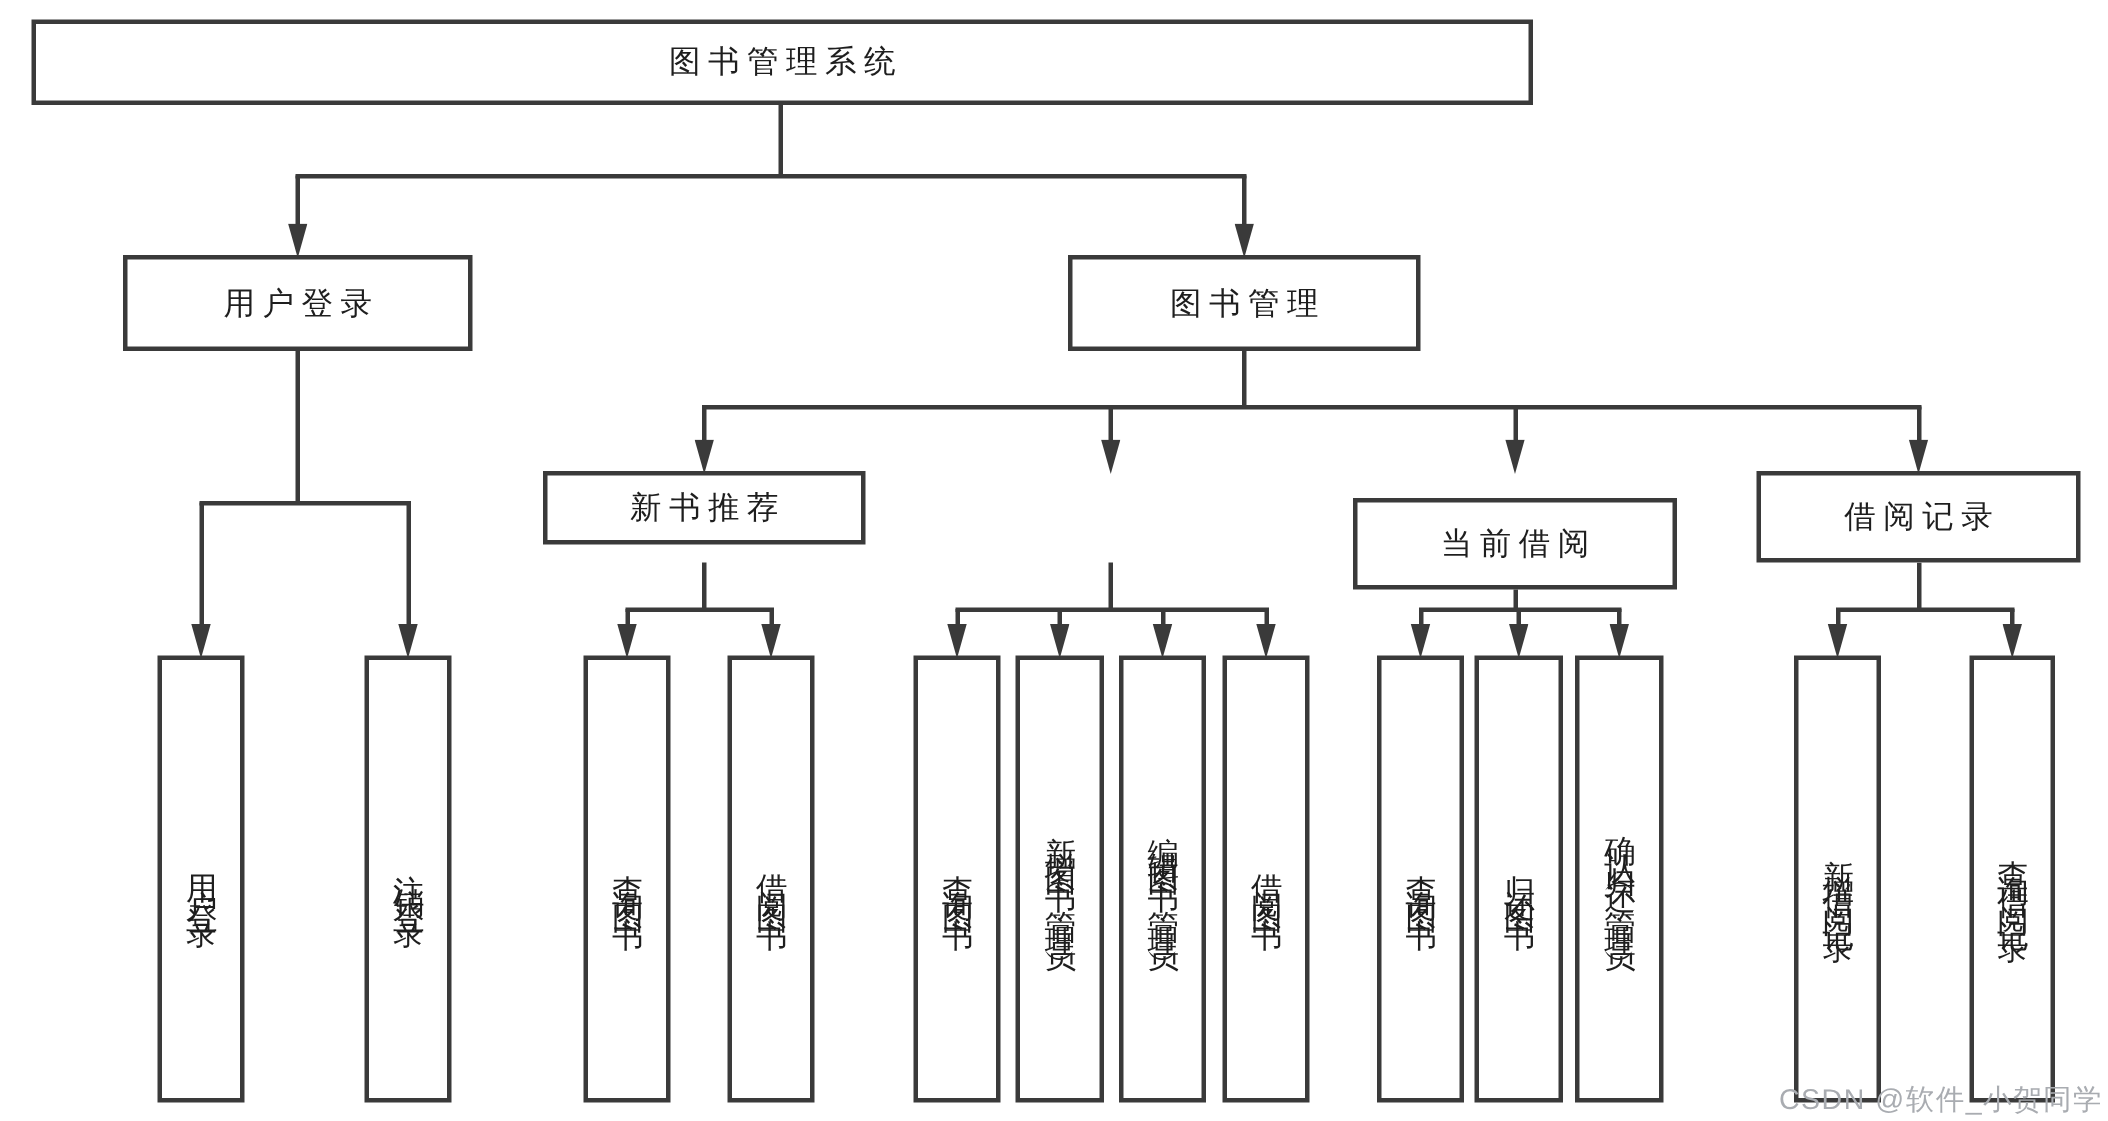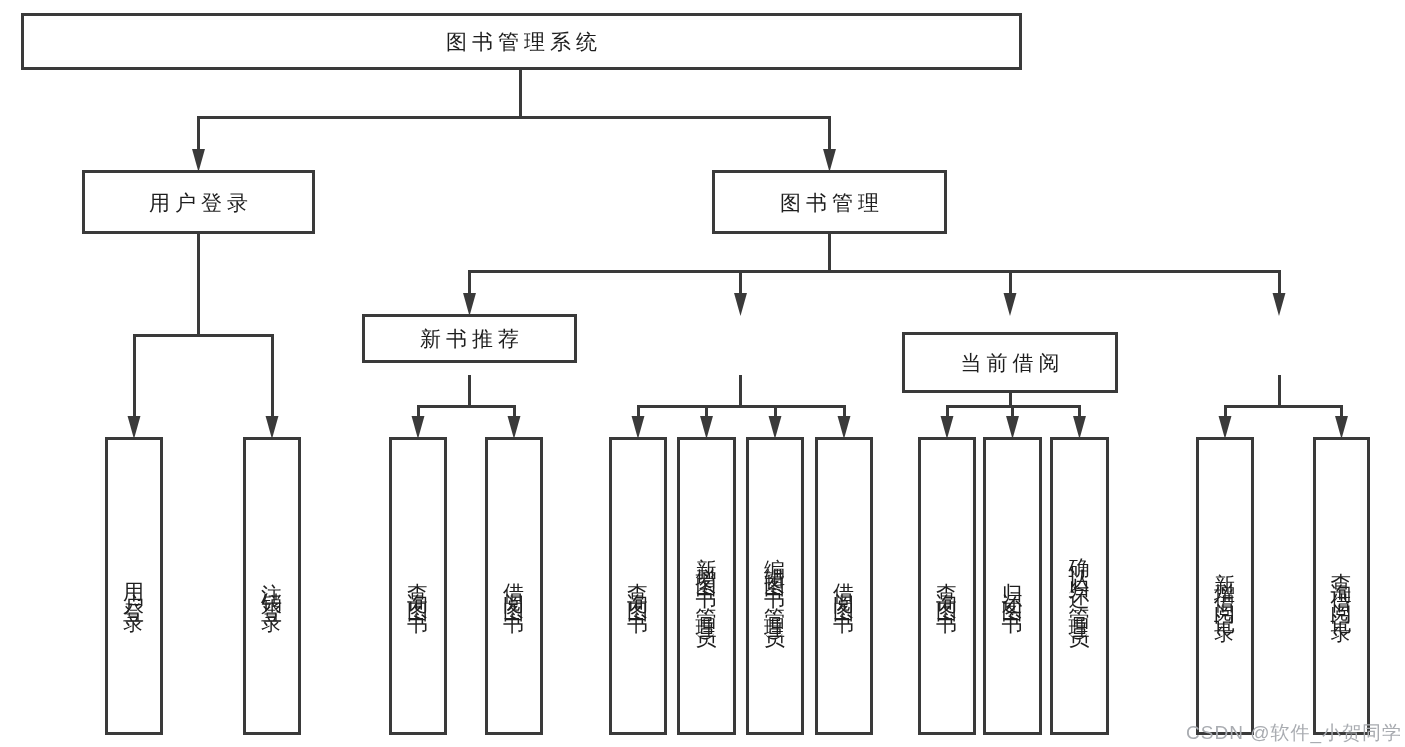--- a/index.html
+++ b/index.html
@@ -114,20 +114,23 @@
   <div class="hbox" style="left:712px;top:170px;width:235px;height:64px">
     <span>图书管理</span>
   </div>
 
   <div class="hbox" style="left:362px;top:314px;width:215px;height:49px">
     <span>新书推荐</span>
   </div>
   <div class="hbox" style="left:902px;top:332px;width:216px;height:61px">
     <span>当前借阅</span>
   </div>
+  <div class="hbox" style="left:1171px;top:314px;width:216px;height:61px">
+    <span>借阅记录</span>
+  </div>
 
   <div class="vbox" style="left:105px;width:58px">
     <span>用户登录</span>
   </div>
   <div class="vbox" style="left:243px;width:58px">
     <span>注销登录</span>
   </div>
 
   <div class="vbox" style="left:389px;width:58px">
     <span>查询图书</span>

